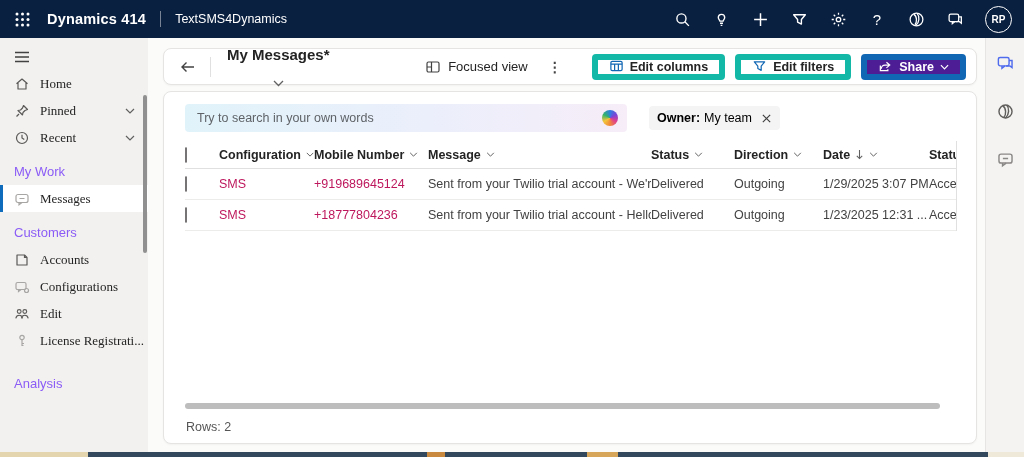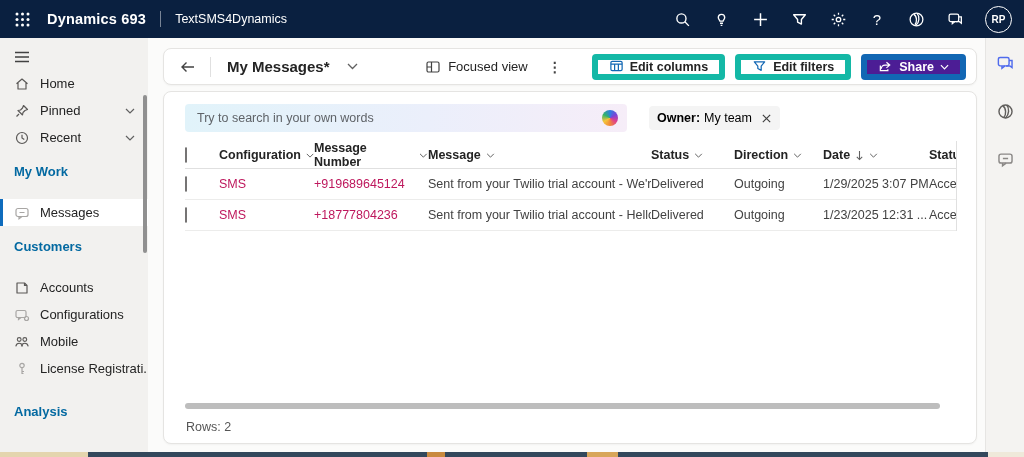--- a/index.html
+++ b/index.html
@@ -18,38 +18,38 @@
   .tb-ic { width:18px; height:18px; display:flex; align-items:center; justify-content:center; cursor:pointer; }
   .tb-q { font-size:15px; font-weight:400; }
   .avatar { width:27px; height:27px; border:1.6px solid #fff; border-radius:50%;
     display:flex; align-items:center; justify-content:center; font-size:10px; font-weight:700; }
 
   
   .sidebar { position:absolute; top:38px; left:0; width:148px; bottom:5px;
     background:#f2f1ef; overflow:hidden; }
   .burger { padding:13px 0 7px 14px; cursor:pointer; }
   .nav-item { display:flex; align-items:center; gap:10px; height:27px; padding-left:14px;
-    font-size:13px; color:#242424; cursor:pointer; }
+    font-size:13px; color:#242424; cursor:pointer;font-family:Liberation Serif, serif; }
   .nav-item .lbl { white-space:nowrap; }
   .nav-item .chev { margin-left:auto; margin-right:13px; color:#616161; }
   .nav-item.selected { background:#fff; border-left:3px solid #0f6cbd; padding-left:11px; }
-  .section-h { font-weight:700; font-size:13px; color:#0369a1; padding:13px 14px 20px 14px; }
+  .section-h { font-weight:400; font-size:13px; color:#8b5cf6; padding:13px 14px 6px 14px; }
   .section-h.last { padding-top:22px; }
   .ic-g { color:#5b5957; } .ic-lite { color:#a8a6a4; }
   .sb-scroll { position:absolute; right:1px; top:57px; width:4px; height:158px;
     background:#909090; border-radius:2px; }
 
   
   .main { position:absolute; left:148px; top:38px; right:39px; bottom:5px; background:#fbfbfa; }
   .card { background:#fff; border:1px solid #e5e4e2; border-radius:8px;
     box-shadow:0 1px 2px rgba(0,0,0,.04); }
   .cmdbar { margin:10px 8px 0 15px; height:37px; display:flex; align-items:center; }
   .backbtn { padding:0 14px 0 16px; color:#424242; cursor:pointer; }
   .cmd-div { width:1px; height:20px; background:#e0e0e0; }
-  .vtitle { display:flex; align-items:center; gap:17px; margin-left:16px; cursor:pointer; }
+  .vtitle { display:flex; align-items:center; gap:17px; margin-left:16px; cursor:pointer;flex-direction:column; }
   .vtitle .t { font-size:15px; font-weight:700; color:#242424; }
   .cmd-right { margin-left:auto; display:flex; align-items:center; margin-right:10px; }
   .focused { display:flex; align-items:center; gap:7px; font-size:13px; color:#242424;
     cursor:pointer; margin-right:16px; }
   .ellipsis { color:#424242; font-size:14px; letter-spacing:0; padding:0 4px; cursor:pointer;
     margin-right:16px; font-weight:700; }
   .btn { height:26px; border:6px solid #14b8a6; border-radius:4px; background:#fff;
     display:flex; align-items:center; gap:6px; padding:0 11px; font-size:12.5px;
     font-weight:600; color:#242424; cursor:pointer; margin-left:10px; }
   .btn-primary { background:#4c1d95; border-color:#1267b4; color:#fff; }
@@ -106,21 +106,21 @@
         <circle cx="7.5" cy="2" r="1.5"></circle>
         <circle cx="13" cy="2" r="1.5"></circle>
       <circle cx="2" cy="7.5" r="1.5"></circle>
         <circle cx="7.5" cy="7.5" r="1.5"></circle>
         <circle cx="13" cy="7.5" r="1.5"></circle>
       <circle cx="2" cy="13" r="1.5"></circle>
         <circle cx="7.5" cy="13" r="1.5"></circle>
         <circle cx="13" cy="13" r="1.5"></circle>
     </svg>
   </span>
-  <span class="brand">Dynamics 693</span>
+  <span class="brand">Dynamics 414</span>
   <span class="tb-div"></span>
   <span class="tb-sub">TextSMS4Dynamics</span>
 
   <span class="tb-right">
     <span class="tb-ic">
       <svg width="17" height="17" viewBox="0 0 16 16" fill="none" stroke="#fff" stroke-width="1.3">
         <circle cx="7" cy="7" r="4.3"></circle>
           <path d="M10.2 10.2 L14 14"></path>
       </svg>
     </span>
@@ -240,21 +240,21 @@
     <span class="lbl">Configurations</span>
   </div>
   <div class="nav-item">
     <span class="ic-g">
       <svg width="16" height="16" viewBox="0 0 16 16" fill="none" stroke="currentColor" stroke-width="1.1">
         <circle cx="5.2" cy="5.5" r="1.9"></circle>
           <circle cx="10.8" cy="5.5" r="1.9"></circle>
         <path d="M1.8 12.3c.4-2 1.7-3 3.4-3s3 1 3.4 3M7.4 12.3c.4-2 1.7-3 3.4-3s3 1 3.4 3"></path>
       </svg>
       </span>
-    <span class="lbl">Mobile</span>
+    <span class="lbl">Edit</span>
   </div>
   <div class="nav-item">
     <span class="ic-lite">
       <svg width="16" height="16" viewBox="0 0 16 16" fill="none" stroke="currentColor" stroke-width="1.2">
         <circle cx="8" cy="4.5" r="2.2"></circle>
           <path d="M8 6.7V13M8 10.5h2M8 12.5h1.5"></path>
       </svg>
       </span>
     <span class="lbl">License Registrati...</span>
   </div>
@@ -338,21 +338,21 @@
 
       <div class="trow head">
         <span><span class="cb"></span></span>
         <span class="hcell">
           <span>Configuration</span>
           <svg class="chev" width="9" height="5" viewBox="0 0 10 6" fill="none" stroke="currentColor" stroke-width="1.2">
               <path d="M1 1l4 4 4-4"></path>
             </svg>
         </span>
         <span class="hcell">
-          <span>Message Number</span>
+          <span>Mobile Number</span>
           <svg class="chev" width="9" height="5" viewBox="0 0 10 6" fill="none" stroke="currentColor" stroke-width="1.2">
               <path d="M1 1l4 4 4-4"></path>
             </svg>
         </span>
         <span class="hcell">
           <span>Message</span>
           <svg class="chev" width="9" height="5" viewBox="0 0 10 6" fill="none" stroke="currentColor" stroke-width="1.2">
               <path d="M1 1l4 4 4-4"></path>
             </svg>
         </span>

